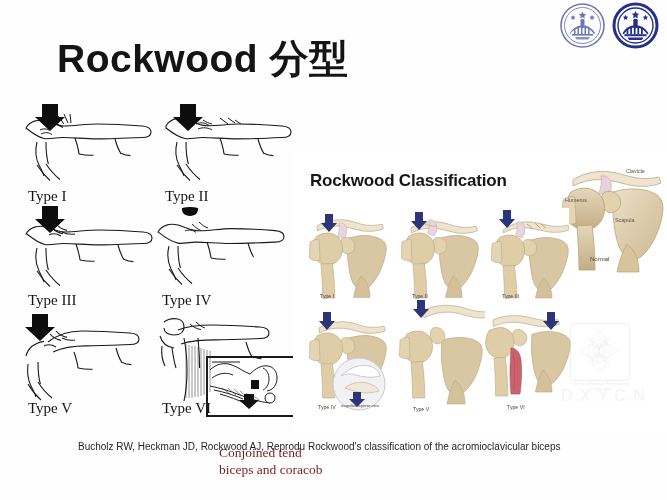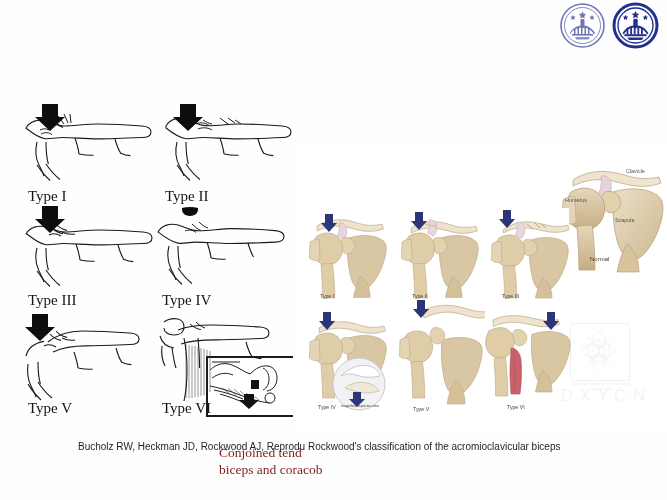--- a/index.html
+++ b/index.html
@@ -87,20 +87,21 @@
 
   
   .brand{position:absolute;right:4px;bottom:4px;width:64px;height:30px;}
   .brand svg{display:block;}
 </style>
 </head>
 <body>
 
 <div class="slide">
 
+  <div class="title">Rockwood 分型</div>
 
   <div class="logos">
     <div class="emblem">
       <svg width="47" height="47" viewBox="0 0 47 47">
         <circle cx="23.5" cy="23.5" r="21.5" fill="#fff" stroke="#6f76b4" stroke-width="1.6"></circle>
         <circle cx="23.5" cy="23.5" r="18" fill="none" stroke="#8087c0" stroke-width="1"></circle>
         <g fill="#6f76b4">
           <path d="M23.5 9.5l1.1 2.3 2.5.3-1.8 1.8.5 2.5-2.3-1.2-2.3 1.2.5-2.5-1.8-1.8 2.5-.3z"></path>
           <path d="M14 13l.8 1.6 1.8.2-1.3 1.3.3 1.8-1.6-.9-1.6.9.3-1.8-1.3-1.3 1.8-.2z"></path>
           <path d="M33 13l.8 1.6 1.8.2-1.3 1.3.3 1.8-1.6-.9-1.6.9.3-1.8-1.3-1.3 1.8-.2z"></path>
@@ -301,20 +302,21 @@
     <div class="typelabel" style="left:152px;top:300px;">Type VI</div>
 
     <div class="conjoined">
       <div>Conjoined tend</div>
       <div>biceps and coracob</div>
     </div>
   </div>
 
   <div class="rightpanel">
 
+    <div class="rc-title">Rockwood Classification</div>
 
     <div class="shoulder" style="left:250px;top:4px;">
       <svg width="122" height="122" viewBox="0 0 122 122">
         <defs>
           <linearGradient id="bone1" x1="0" y1="0" x2="1" y2="1">
             <stop offset="0" stop-color="#ece0c8"></stop>
             <stop offset="1" stop-color="#cdb890"></stop>
           </linearGradient>
           <linearGradient id="bone2" x1="0" y1="0" x2="0" y2="1">
             <stop offset="0" stop-color="#e6d7ba"></stop>

